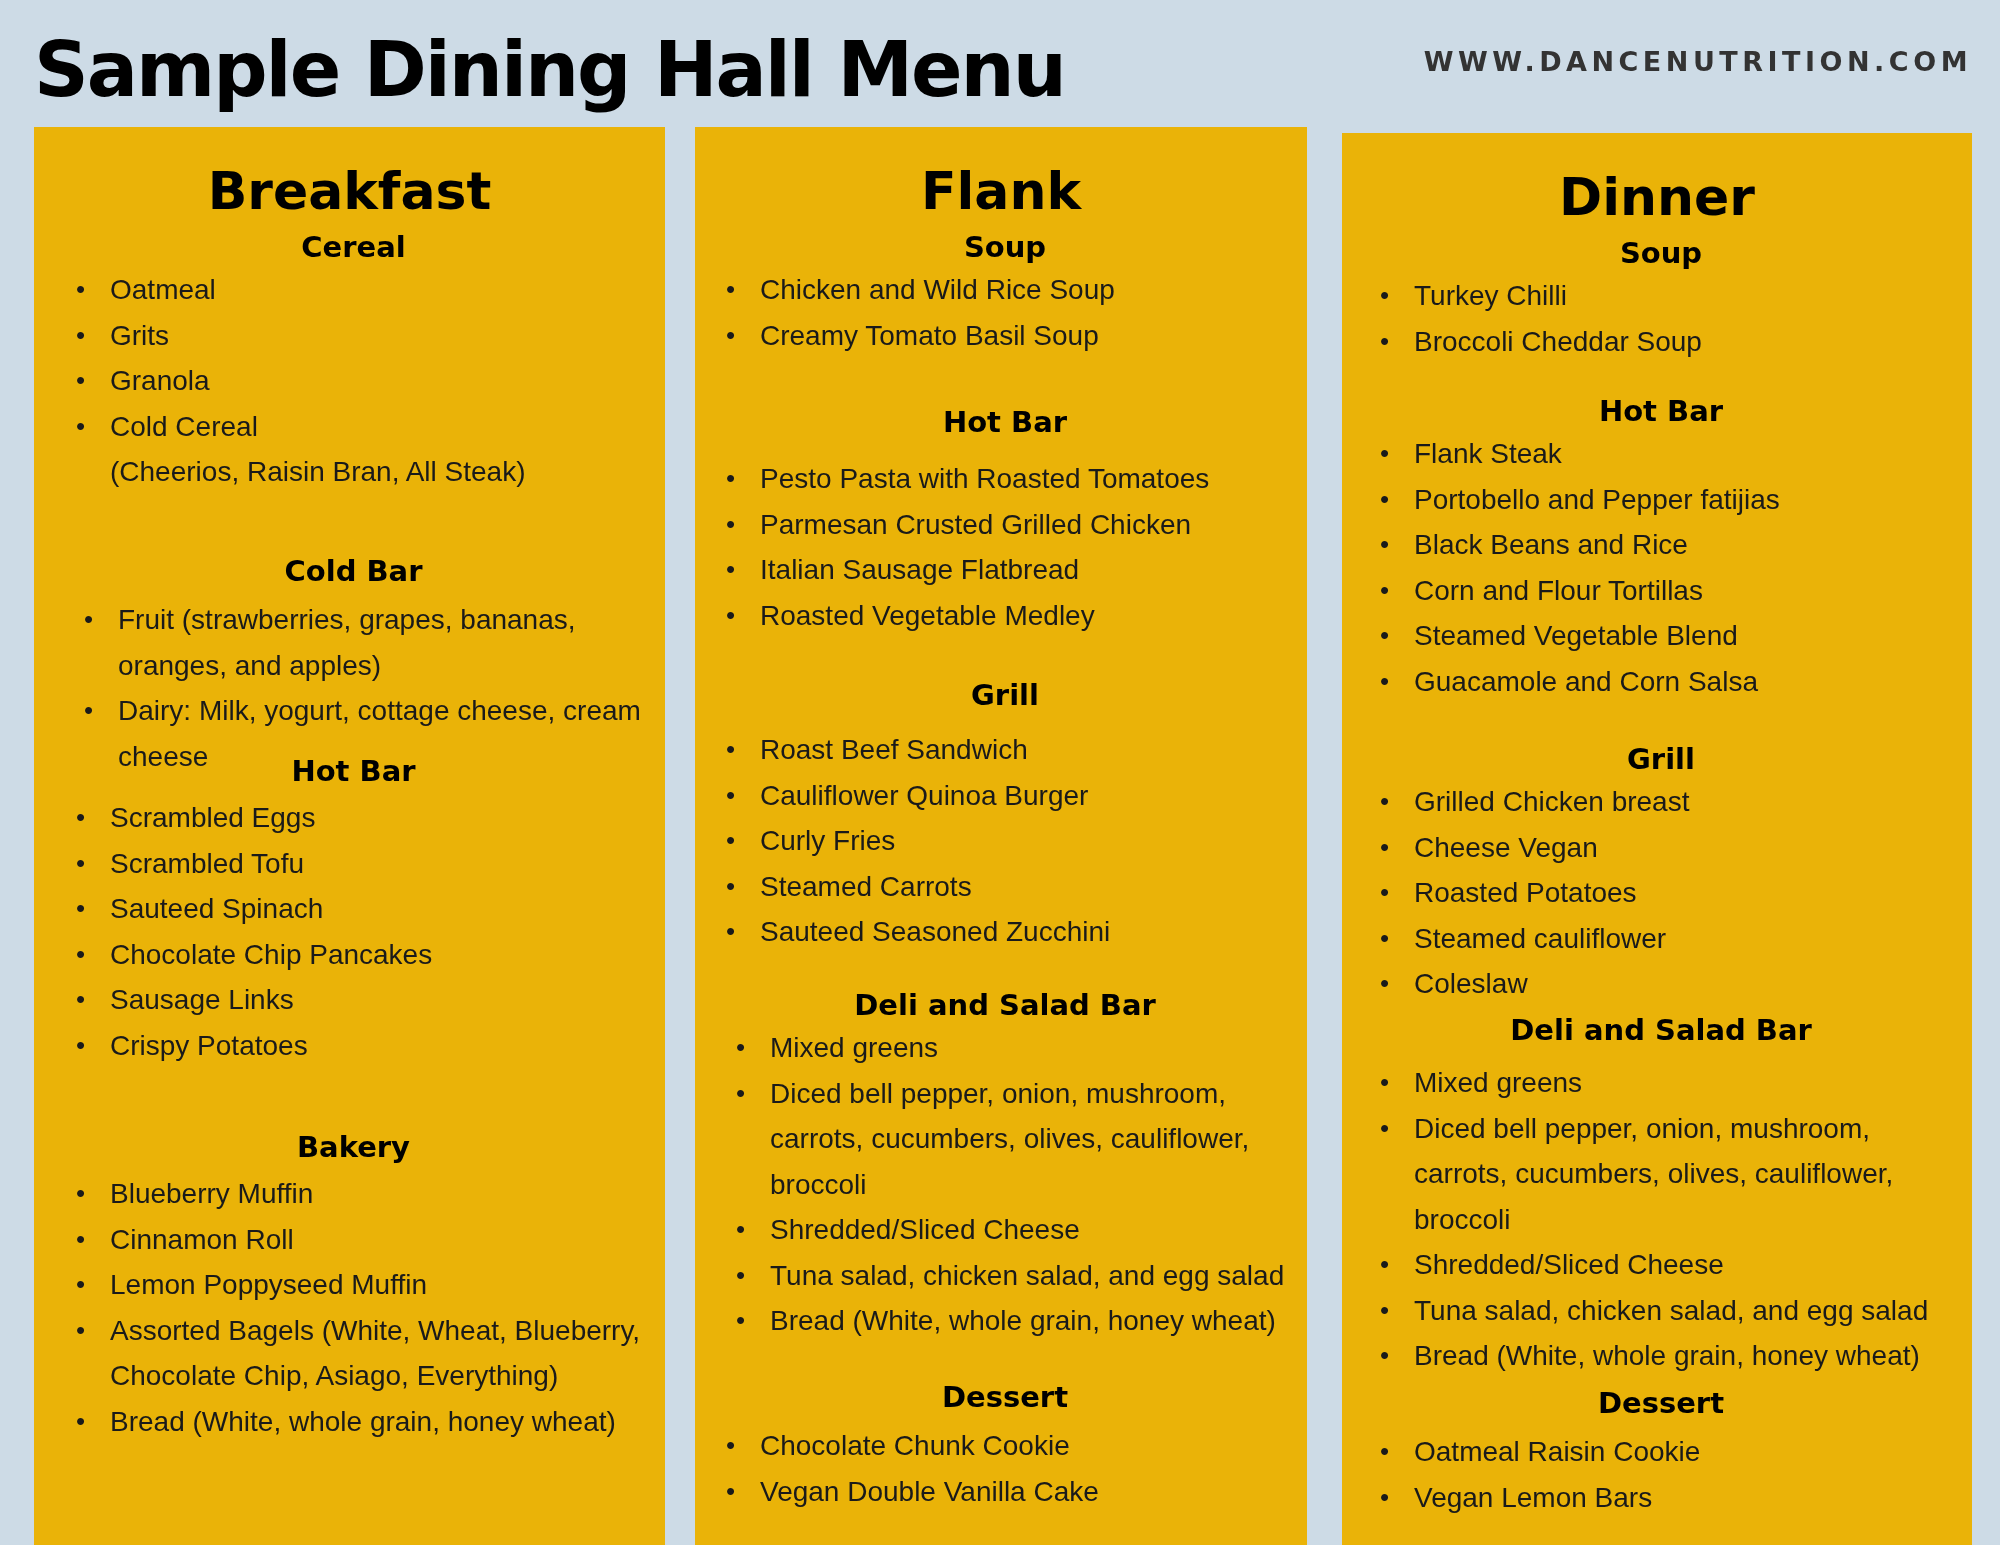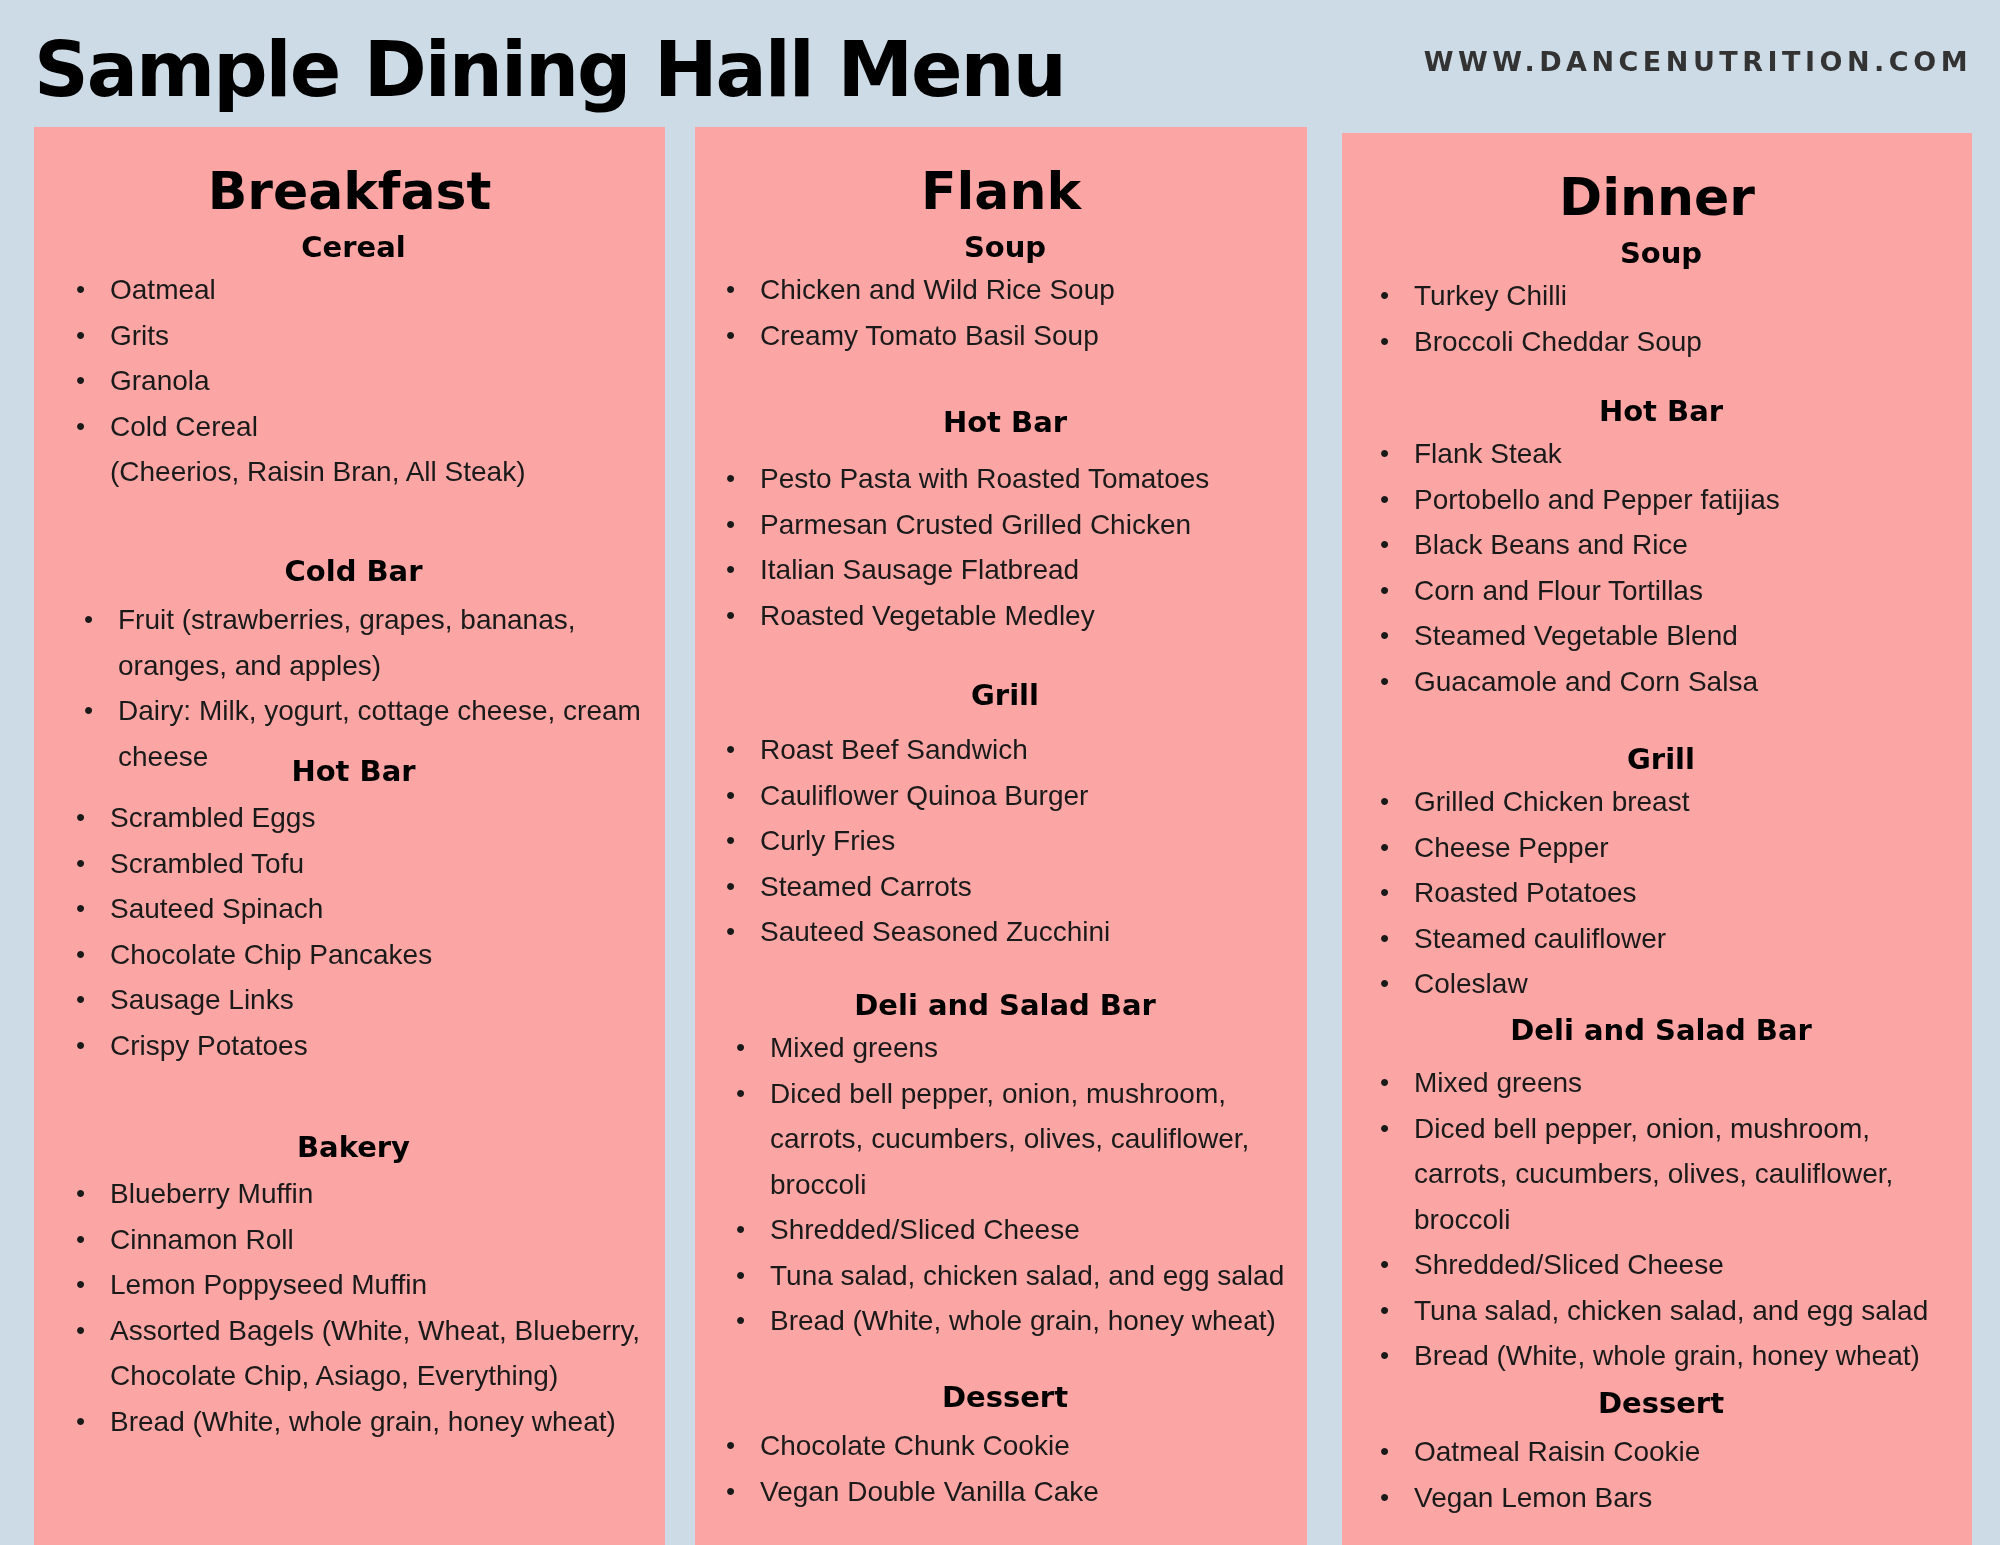--- a/index.html
+++ b/index.html
@@ -15,21 +15,21 @@
     font-family: "DejaVu Sans", sans-serif;
     font-weight: bold; font-size: 76px; letter-spacing: -2px;
     color: #000; line-height: 96px; margin: 0;
   }
   .credits {
     position: absolute; right: 28px; top: 42px; text-align: right;
     font-family: "DejaVu Sans", sans-serif; font-weight: bold;
     font-size: 27px; letter-spacing: 4.5px; color: #333; line-height: 40px;
   }
   .panel {
-    position: absolute; top: 127px; height: 1418px; background: #fca5a5;
+    position: absolute; top: 127px; height: 1418px; background: #eab308;
     box-sizing: border-box;
   }
   #col-breakfast { left: 34px; width: 631px; }
   #col-lunch { left: 695px; width: 612px; }
   #col-dinner { left: 1342px; width: 630px; margin-top: 6px; }
   .meal-title {
     text-align: center; font-family: "DejaVu Sans", sans-serif;
     font-weight: bold; font-size: 52px; margin: 32px 0 6px 0; line-height: 64px; color: #000;
   }
   .section-title {
@@ -177,21 +177,21 @@
       <li style="padding-left:34px"><span class="bullet">•</span><span>Corn and Flour Tortillas</span></li>
       <li style="padding-left:34px"><span class="bullet">•</span><span>Steamed Vegetable Blend</span></li>
       <li style="padding-left:34px"><span class="bullet">•</span><span>Guacamole and Corn Salsa</span></li>
     </ul>
   </div>
 
   <div class="section" style="top:606px">
     <div class="section-title">Grill</div>
     <ul class="items" style="margin-left:30px">
       <li style="padding-left:34px"><span class="bullet">•</span><span>Grilled Chicken breast</span></li>
-      <li style="padding-left:34px"><span class="bullet">•</span><span>Cheese Pepper</span></li>
+      <li style="padding-left:34px"><span class="bullet">•</span><span>Cheese Vegan</span></li>
       <li style="padding-left:34px"><span class="bullet">•</span><span>Roasted Potatoes</span></li>
       <li style="padding-left:34px"><span class="bullet">•</span><span>Steamed cauliflower</span></li>
       <li style="padding-left:34px"><span class="bullet">•</span><span>Coleslaw</span></li>
     </ul>
   </div>
 
   <div class="section" style="top:877px">
     <div class="section-title">Deli and Salad Bar</div>
     <ul class="items" style="margin-left:30px;margin-top:10px">
       <li style="padding-left:34px"><span class="bullet">•</span><span>Mixed greens</span></li>

